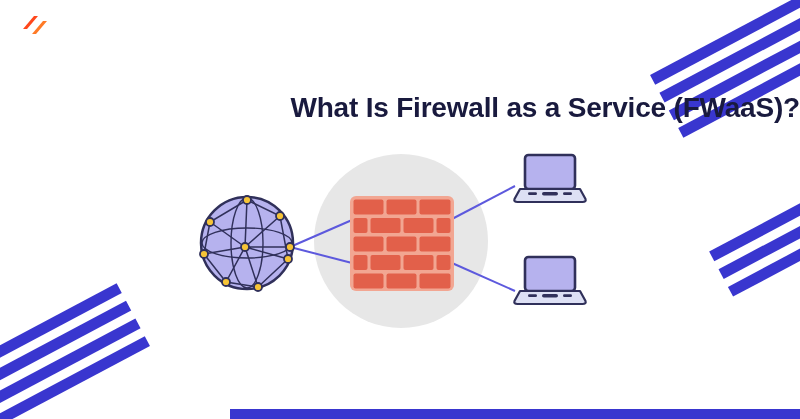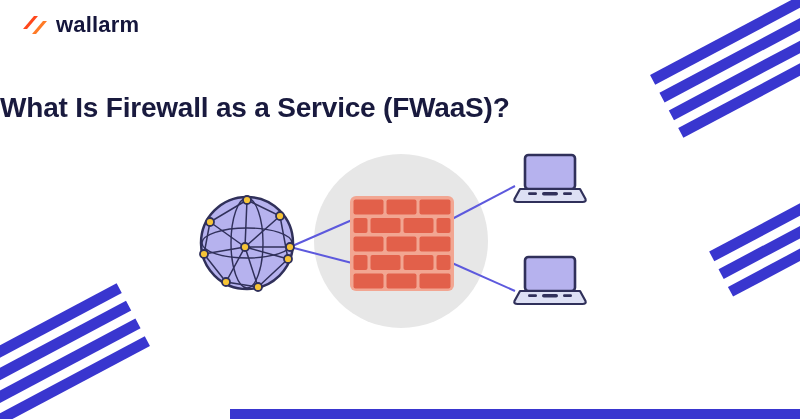--- a/index.html
+++ b/index.html
@@ -8,21 +8,21 @@
     position:relative; width:800px; height:419px;
     background:#ffffff; overflow:hidden;
     font-family:"Liberation Sans", sans-serif;
   }
   
   .logo { position:absolute; top:13px; left:22px; display:flex; align-items:center; gap:8px; z-index:5; }
   .logo-text { font-size:22px; font-weight:700; color:#15163c; letter-spacing:0.2px; line-height:1; }
   
   .headline {
     position:absolute; top:92px; left:0; width:100%;
-    text-align:left; font-size:28px; font-weight:800;
+    text-align:right; font-size:28px; font-weight:800;
     color:#191a3e; letter-spacing:-0.2px; z-index:4;
   }
   
   .stripes { position:absolute; display:flex; flex-direction:column; gap:9px; z-index:1; }
   .stripes .bar { height:11px; background:#3936cf; }
   .stripes-tr { top:24px; right:-55px; transform:rotate(-28deg); }
   .stripes-tr .bar { width:200px; }
   .stripes-bl { bottom:22px; left:-55px; transform:rotate(-28deg); }
   .stripes-bl .bar { width:200px; }
   .stripes-r { top:204px; right:-100px; transform:rotate(-28deg); }
@@ -34,21 +34,20 @@
 </head>
 <body>
 
 <div class="canvas">
 
   <div class="logo">
     <svg width="26" height="24" viewBox="0 0 26 24" aria-hidden="true">
       <polygon points="1,16 12,3 16,3 5,16" fill="#ff471c"></polygon>
       <polygon points="10,21 21,8 25,8 14,21" fill="#ff7a26"></polygon>
     </svg>
-    <span class="logo-text">wallarm</span>
   </div>
 
   <div class="stripes stripes-tr">
     <div class="bar"></div>
     <div class="bar"></div>
     <div class="bar"></div>
     <div class="bar"></div>
   </div>
   <div class="stripes stripes-bl">
     <div class="bar"></div>

